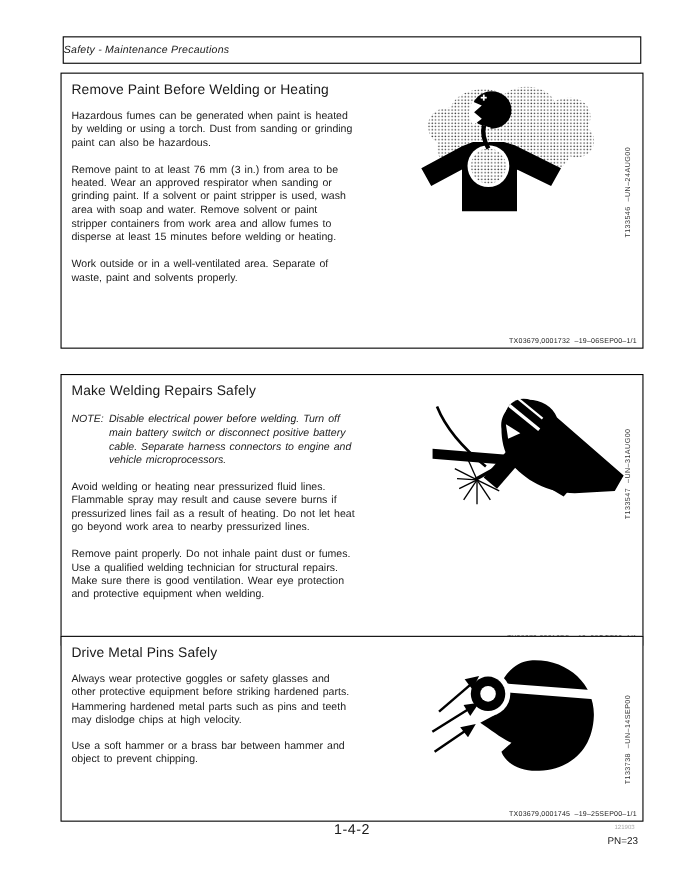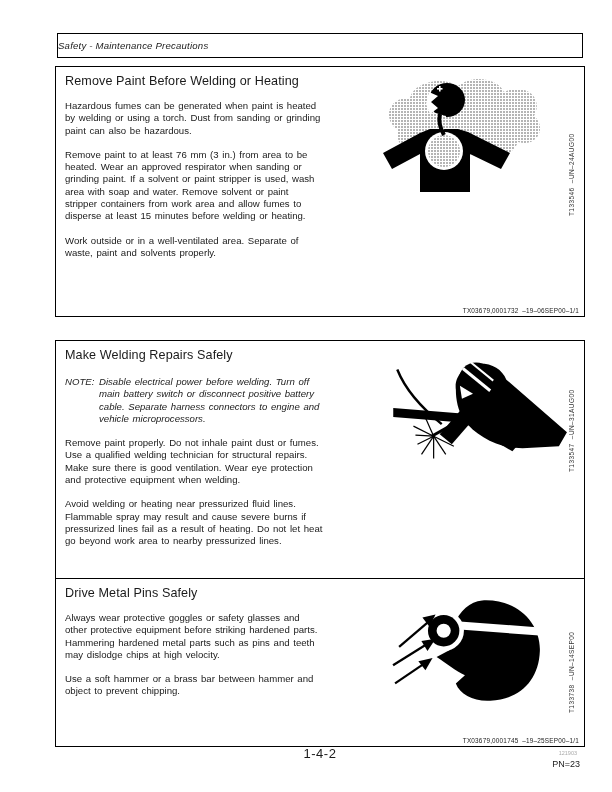--- a/index.html
+++ b/index.html
@@ -82,28 +82,28 @@
 <div class="sec" id="sec2">
   <div class="sec-title">Make Welding Repairs Safely</div>
   <div class="body-col">
     <div class="note">
       <span class="note-label">NOTE:</span>
       <span class="note-text">Disable electrical power before welding. Turn off
 main battery switch or disconnect positive battery
 cable. Separate harness connectors to engine and
 vehicle microprocessors.</span>
     </div>
+    <p class="para">Avoid welding or heating near pressurized fluid lines.
+Flammable spray may result and cause severe burns if
+pressurized lines fail as a result of heating. Do not let heat
+go beyond work area to nearby pressurized lines.</p>
     <p class="para">Remove paint properly. Do not inhale paint dust or fumes.
 Use a qualified welding technician for structural repairs.
 Make sure there is good ventilation. Wear eye protection
 and protective equipment when welding.</p>
-    <p class="para">Avoid welding or heating near pressurized fluid lines.
-Flammable spray may result and cause severe burns if
-pressurized lines fail as a result of heating. Do not let heat
-go beyond work area to nearby pressurized lines.</p>
   </div>
   <div class="fig" id="fig2">
     <svg width="202" height="122" viewBox="0 0 200 120">
       <path d="M28,14 C36,34 52,52 72,68" stroke="#000" stroke-width="2.4" fill="none"></path>
       <polygon points="24,52 98,58 98,67 24,61" fill="#000"></polygon>
       <polygon points="104,62 148,88 142,95 98,69" fill="#000"></polygon>
       <path d="M86,34 C84,20 96,8 110,8 C122,8 132,14 136,24 L196,76 L188,90 L152,92 C128,92 106,80 94,64 C88,54 86,44 86,34 Z" fill="#000"></path>
       <circle cx="106" cy="24" r="17" fill="#000"></circle>
       <line x1="93" y1="13" x2="120" y2="35" stroke="#fff" stroke-width="3"></line>
       <line x1="101" y1="7" x2="123" y2="25" stroke="#fff" stroke-width="2"></line>

